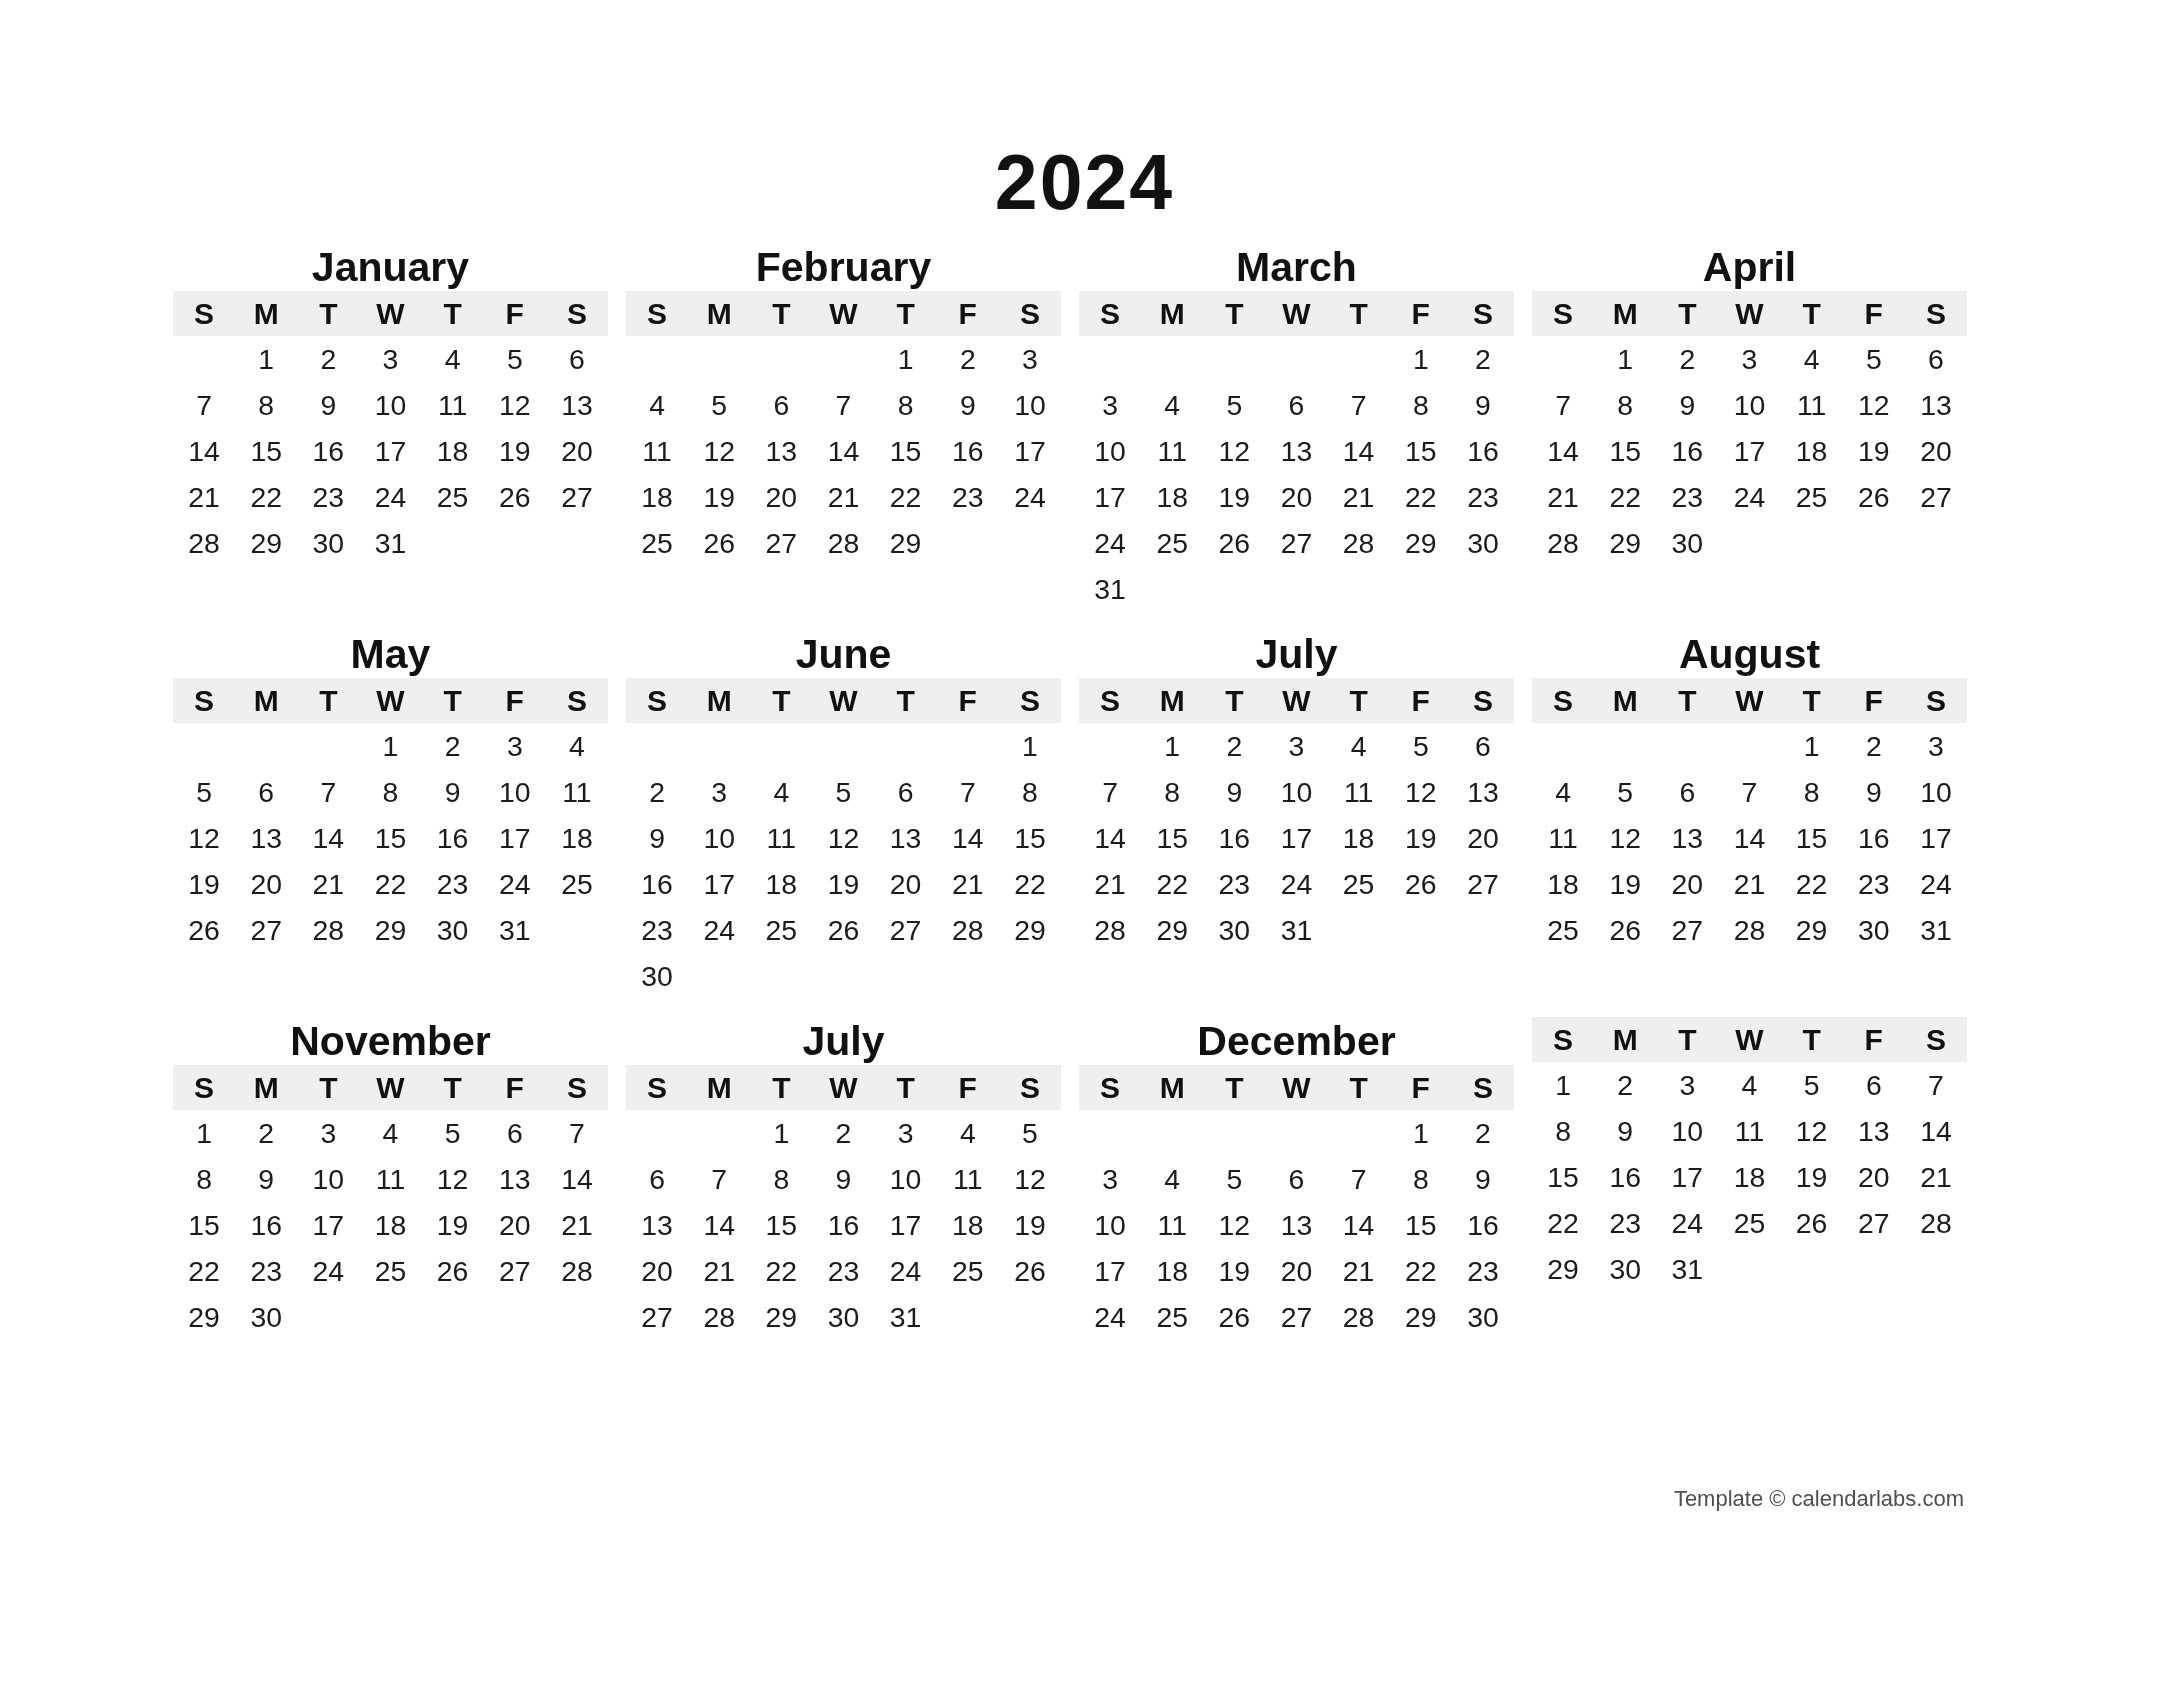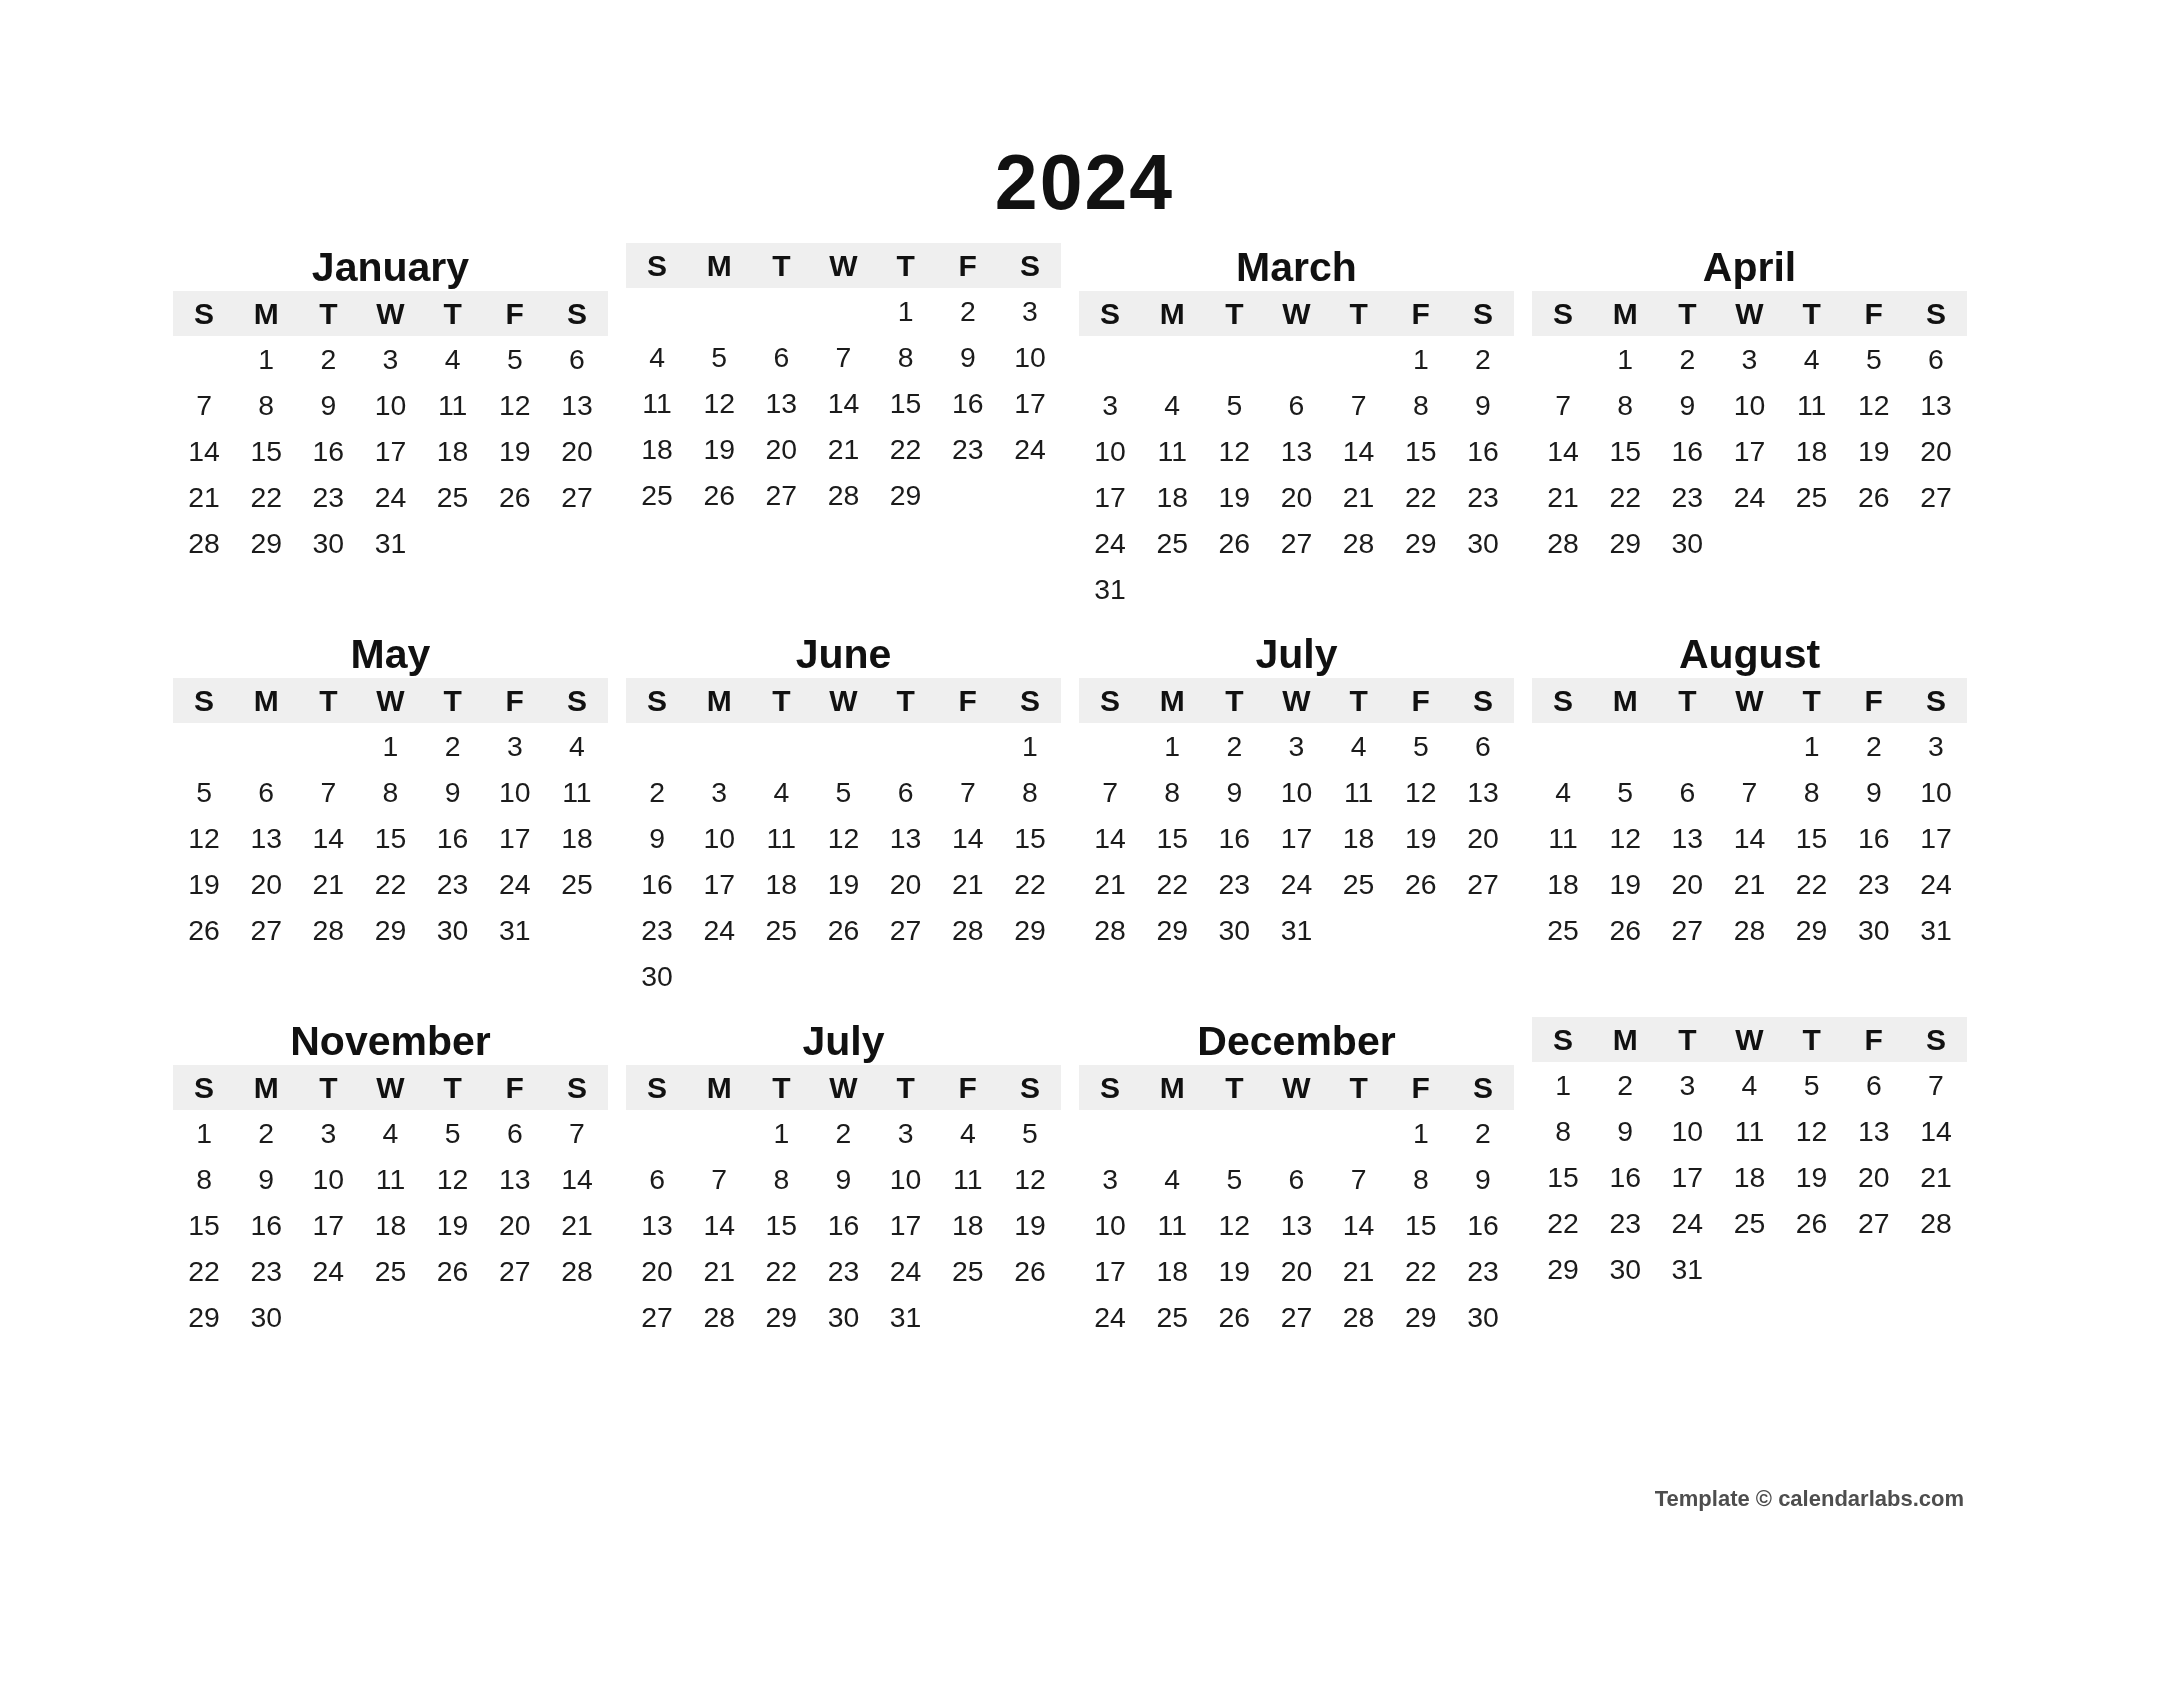--- a/index.html
+++ b/index.html
@@ -62,21 +62,20 @@
     text-align:center;vertical-align:middle;
     color:var(--text-color);
     padding:0;
   }
 
   .footer{
     position:absolute;left:173px;top:1486px;width:1823px;
     text-align:right;padding-right:32px;
     font-size:22px;
     color:var(--footer-color);
-    font-weight:bold;
   }
 </style>
 </head>
 <body>
 
 <div class="page">
   <h1 class="year-title">2024</h1>
   <div class="months-grid">
   <section class="month">
     <h2 class="month-name">January</h2>
@@ -136,20 +135,21 @@
               <td>31</td>
               <td></td>
               <td></td>
               <td></td>
             </tr>
           </tbody>
     </table>
   </section>
 
   <section class="month">
+    <h2 class="month-name">February</h2>
     <table class="month-table">
       <thead>
         <tr class="weekday-row">
               <th>S</th>
               <th>M</th>
               <th>T</th>
               <th>W</th>
               <th>T</th>
               <th>F</th>
               <th>S</th>

